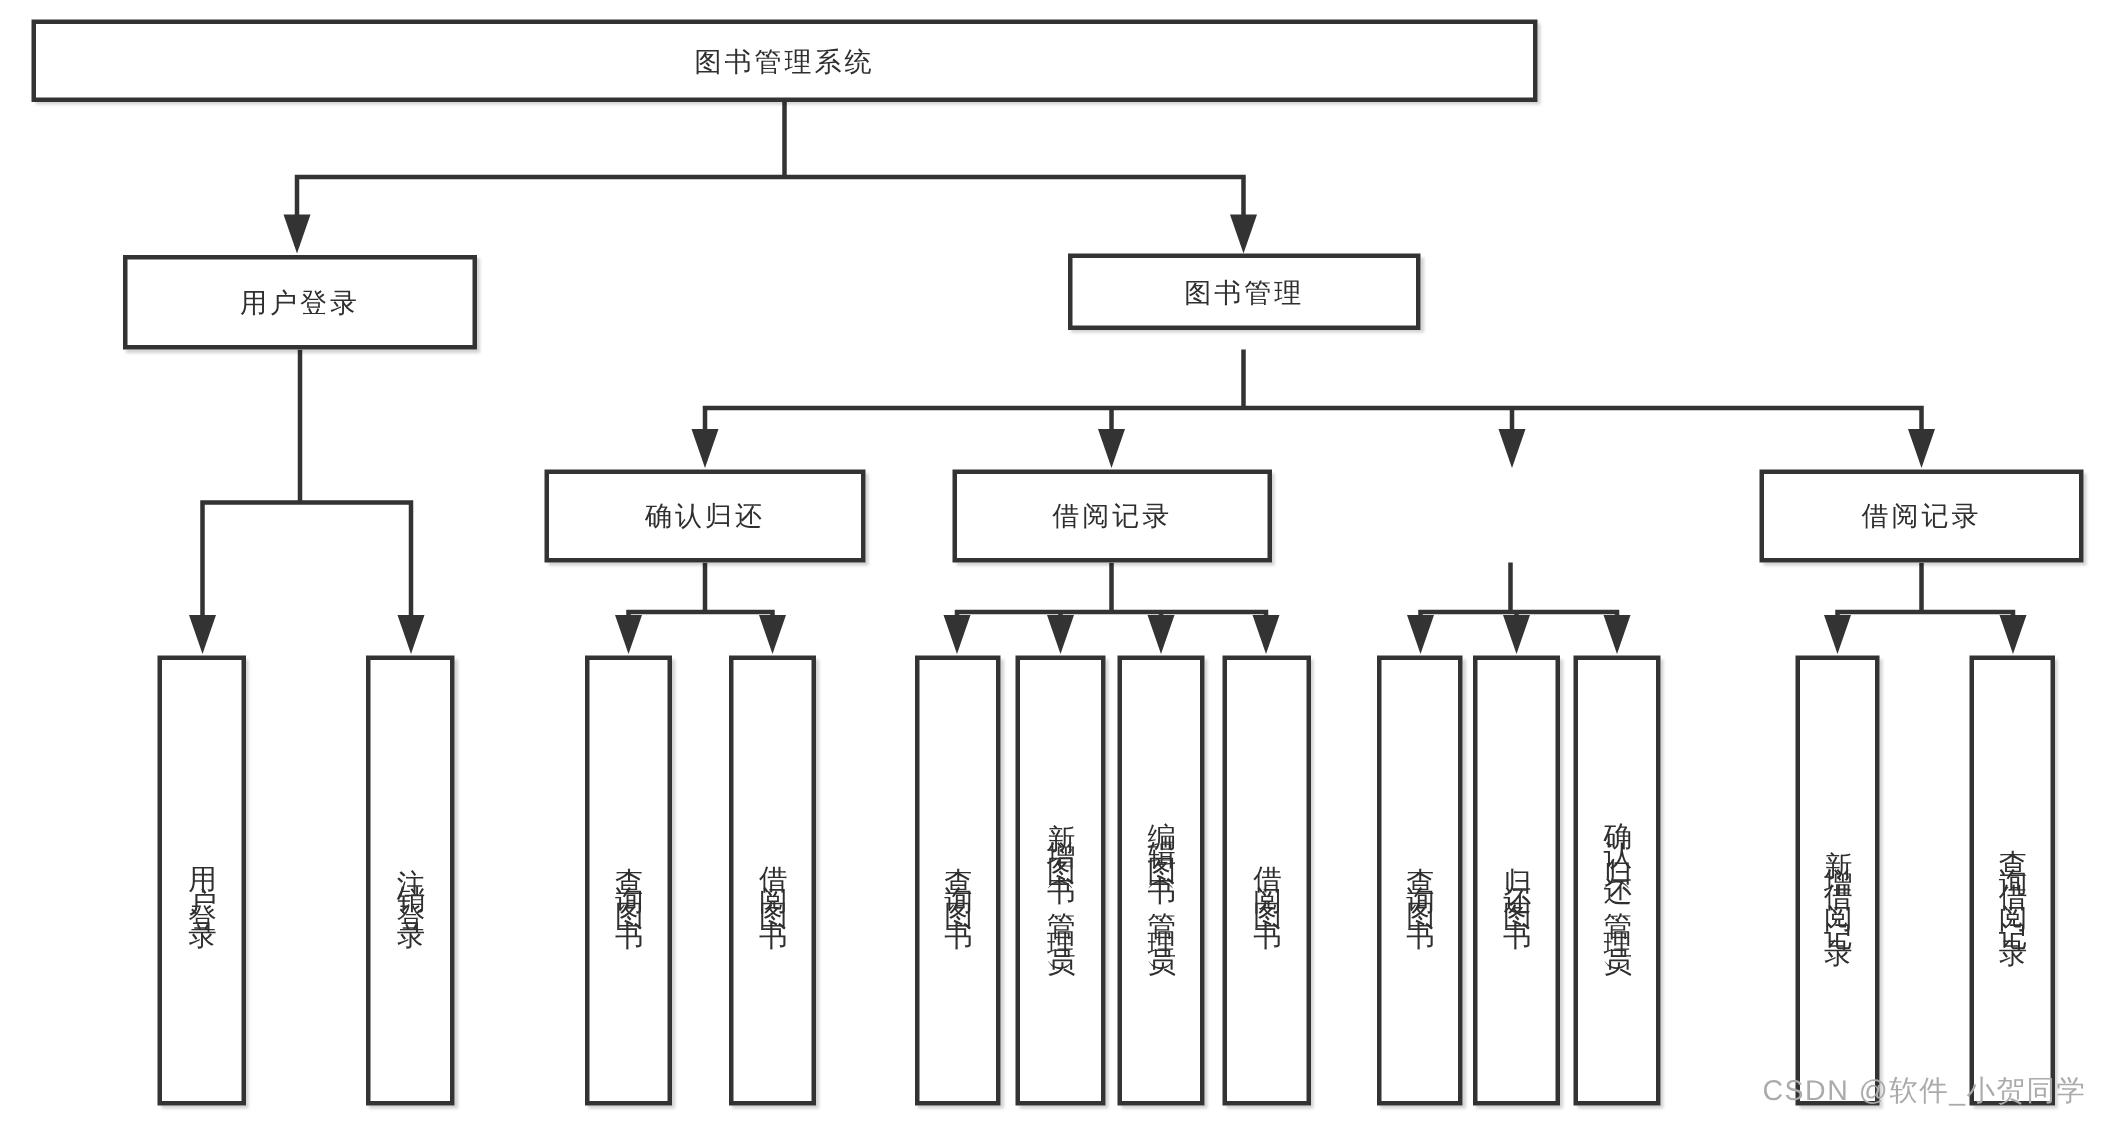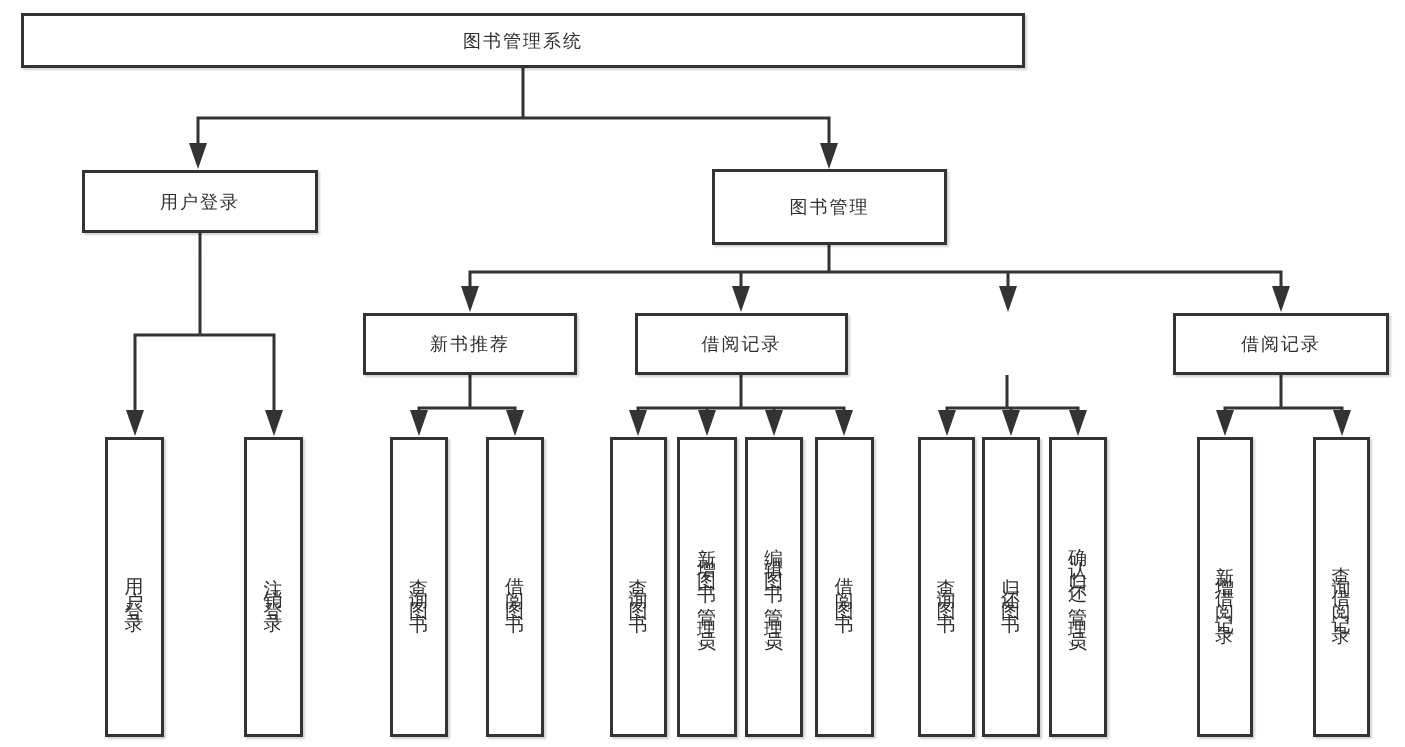--- a/index.html
+++ b/index.html
@@ -110,26 +110,26 @@
     </g>
   </svg>
 
   <div class="node h" style="left:21px; top:13px; width:1004px; height:55px;">
     <span>图书管理系统</span>
   </div>
 
   <div class="node h" style="left:82px; top:170px; width:236px; height:63px;">
     <span>用户登录</span>
   </div>
-  <div class="node h" style="left:712px; top:169px; width:235px; height:76px;">
+  <div class="node h" style="left:712px; top:169px; width:235px; height:51px;">
     <span>图书管理</span>
   </div>
 
   <div class="node h" style="left:363px; top:313px; width:214px; height:62px;">
-    <span>新书推荐</span>
+    <span>确认归还</span>
   </div>
   <div class="node h" style="left:635px; top:313px; width:213px; height:62px;">
     <span>借阅记录</span>
   </div>
   <div class="node h" style="left:1173px; top:313px; width:216px; height:62px;">
     <span>借阅记录</span>
   </div>
 
   <div class="node v" style="left:105px; top:437px; width:59px; height:300px;">
     <span>用户登录</span>
@@ -168,14 +168,15 @@
     <span>确认归还（管理员）</span>
   </div>
 
   <div class="node v" style="left:1197px; top:437px; width:56px; height:300px;">
     <span>新增借阅记录</span>
   </div>
   <div class="node v" style="left:1313px; top:437px; width:57px; height:300px;">
     <span>查询借阅记录</span>
   </div>
 
+  <div class="watermark">CSDN @软件_小贺同学</div>
 
 </div>
 
 </body></html>

